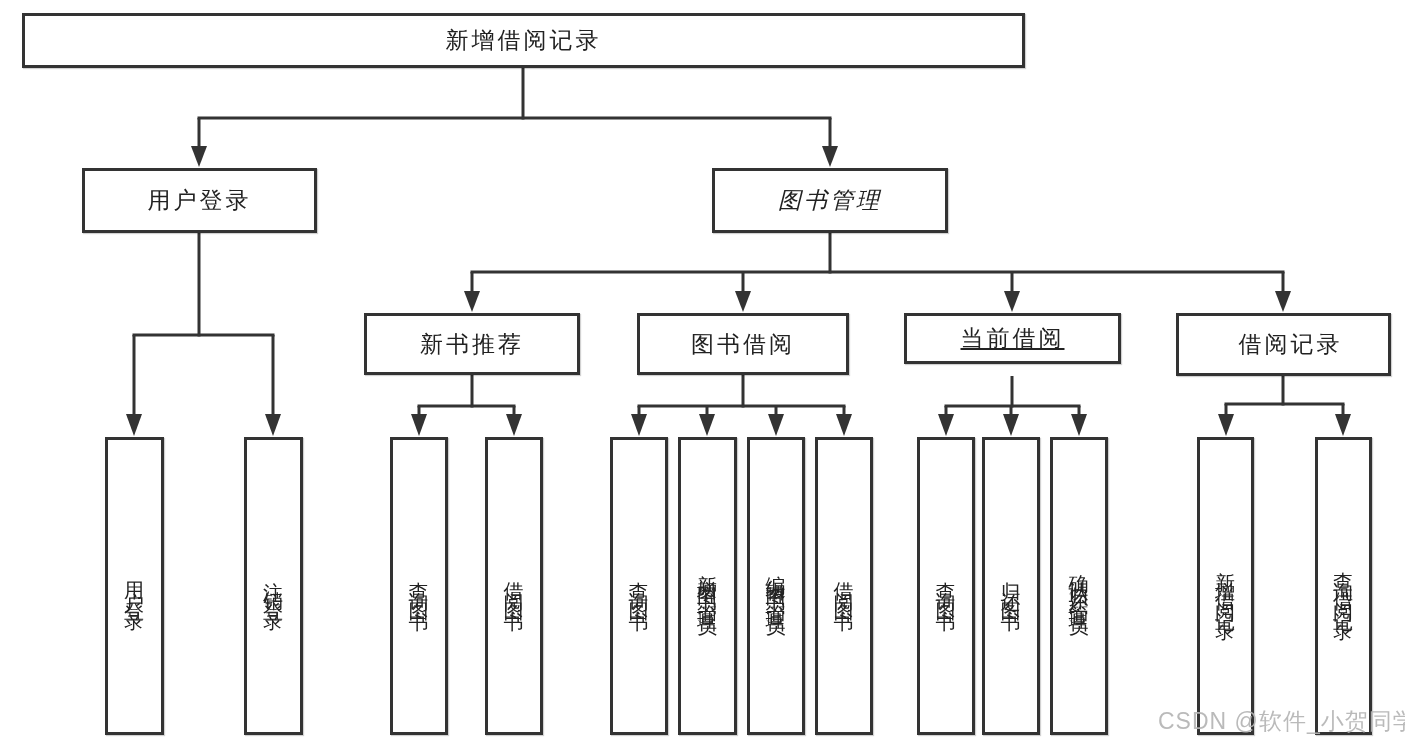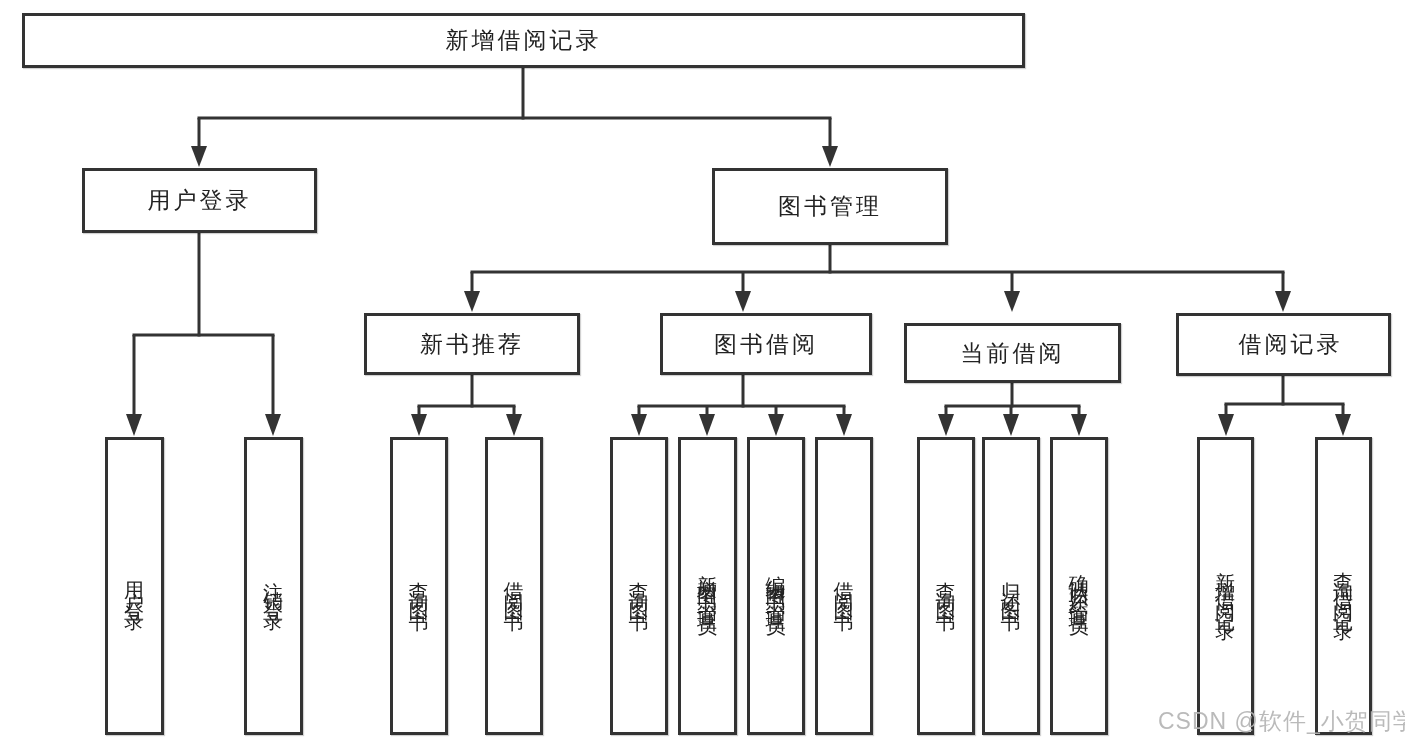--- a/index.html
+++ b/index.html
@@ -157,31 +157,31 @@
     </g>
   </svg>
 
   <div class="box h" style="left:22px; top:13px; width:1003px; height:55px;">
     <span>新增借阅记录</span>
   </div>
 
   <div class="box h" style="left:82px; top:168px; width:235px; height:65px;">
     <span>用户登录</span>
   </div>
-  <div class="box h" style="left:712px; top:168px; width:236px; height:77px;">
+  <div class="box h" style="left:712px; top:168px; width:236px; height:65px;font-style:italic;">
     <span>图书管理</span>
   </div>
 
   <div class="box h" style="left:364px; top:313px; width:216px; height:62px;font-family:Liberation Mono, monospace;">
     <span>新书推荐</span>
   </div>
-  <div class="box h" style="left:637px; top:313px; width:212px; height:62px;margin-left:23px;">
+  <div class="box h" style="left:637px; top:313px; width:212px; height:62px;">
     <span>图书借阅</span>
   </div>
-  <div class="box h" style="left:904px; top:323px; width:217px; height:60px;">
+  <div class="box h" style="left:904px; top:313px; width:217px; height:51px;text-decoration:underline;">
     <span>当前借阅</span>
   </div>
   <div class="box h" style="left:1176px; top:313px; width:215px; height:63px;padding-left:14px;">
     <span>借阅记录</span>
   </div>
 
   <div class="box v" style="left:105px; top:437px; width:59px; height:298px;">
     <span>用户登录</span>
   </div>
   <div class="box v" style="left:244px; top:437px; width:59px; height:298px;">

